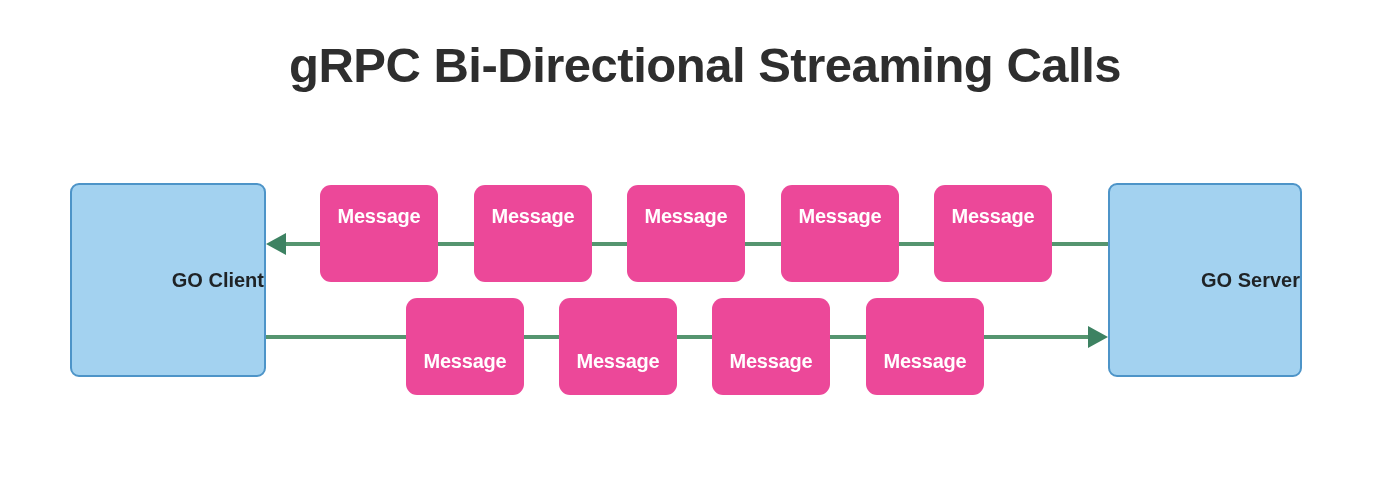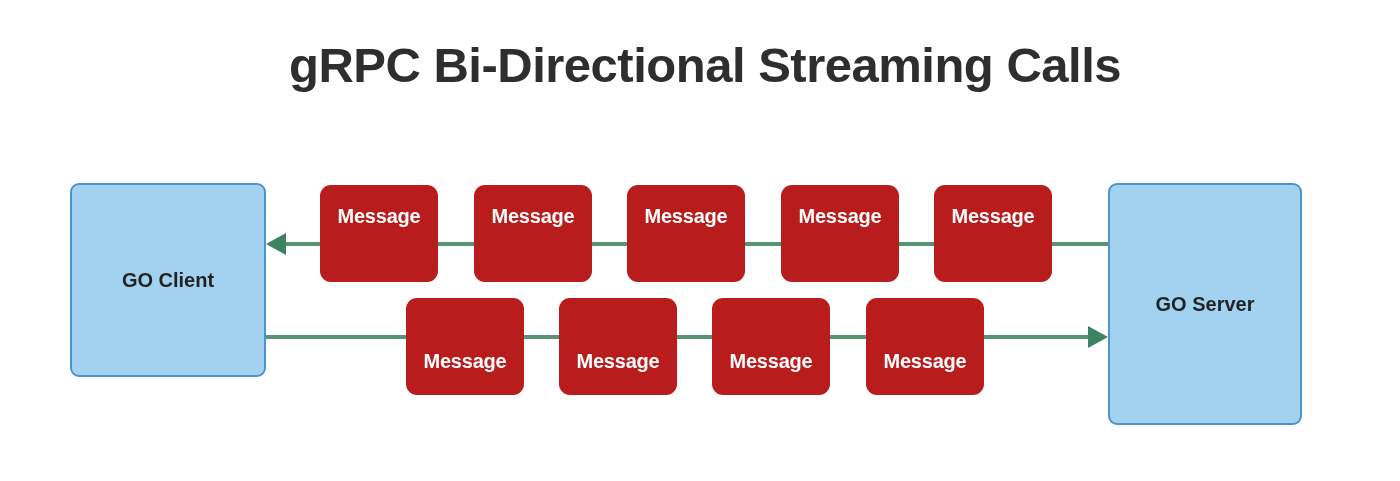--- a/index.html
+++ b/index.html
@@ -35,39 +35,39 @@
 
   
   .endpoint {
     position: absolute;
     box-sizing: border-box;
     background: #a3d2f0;
     border: 2px solid #4d94c8;
     border-radius: 9px;
     display: flex;
     align-items: center;
-    justify-content: center;
+    justify-content: flex-end;
   }
   .endpoint .endpoint-label {
     font-size: 20px;
     font-weight: bold;
     color: #1f2326;
     white-space: nowrap;
   }
   #endpoint-client {
     left: 70px;
     top: 183px;
     width: 196px;
     height: 194px;
   }
   #endpoint-server {
     left: 1108px;
     top: 183px;
     width: 194px;
-    height: 242px;
+    height: 194px;
   }
 
   
   .conn-line {
     position: absolute;
     height: 4px;
     background: #55956f;
   }
   .arrow-head {
     position: absolute;
@@ -104,21 +104,21 @@
   }
   #flow-bottom-arrow {
     left: 1088px;
     top: 326px;
   }
 
   
   .message-box {
     position: absolute;
     box-sizing: border-box;
-    background: #b91c1c;
+    background: #ec4899;
     border-radius: 11px;
     display: flex;
     align-items: center;
     justify-content: center;
     width: 118px;
     height: 97px;
   }
   .message-box .message-label {
     font-size: 20px;
     font-weight: bold;

